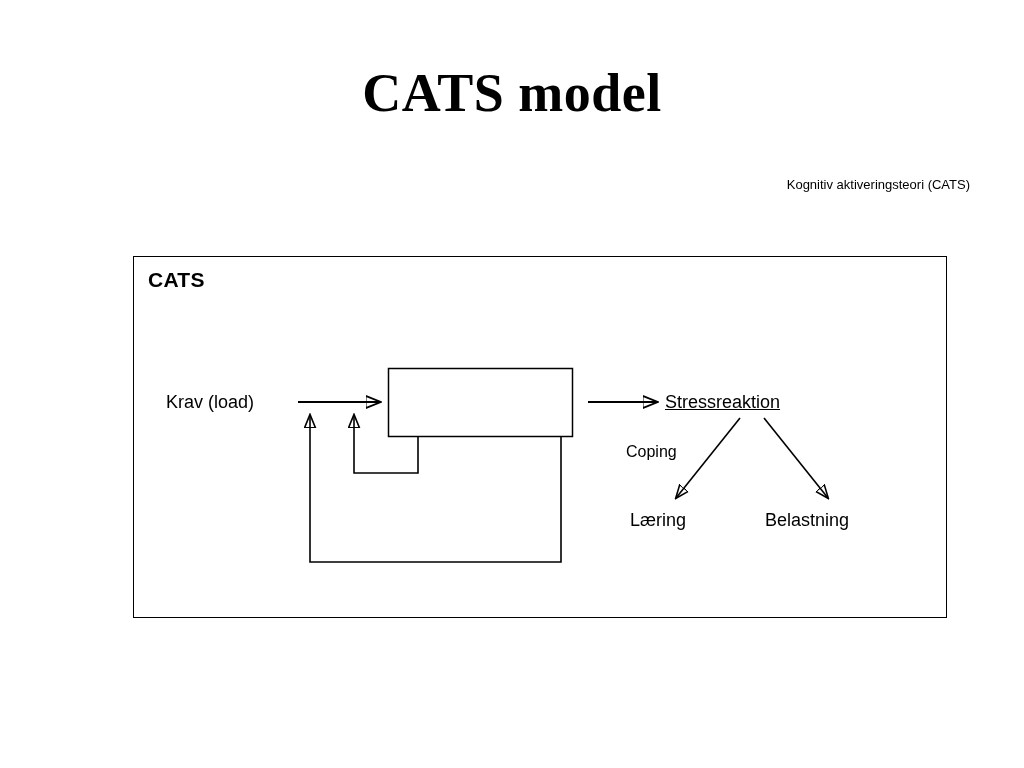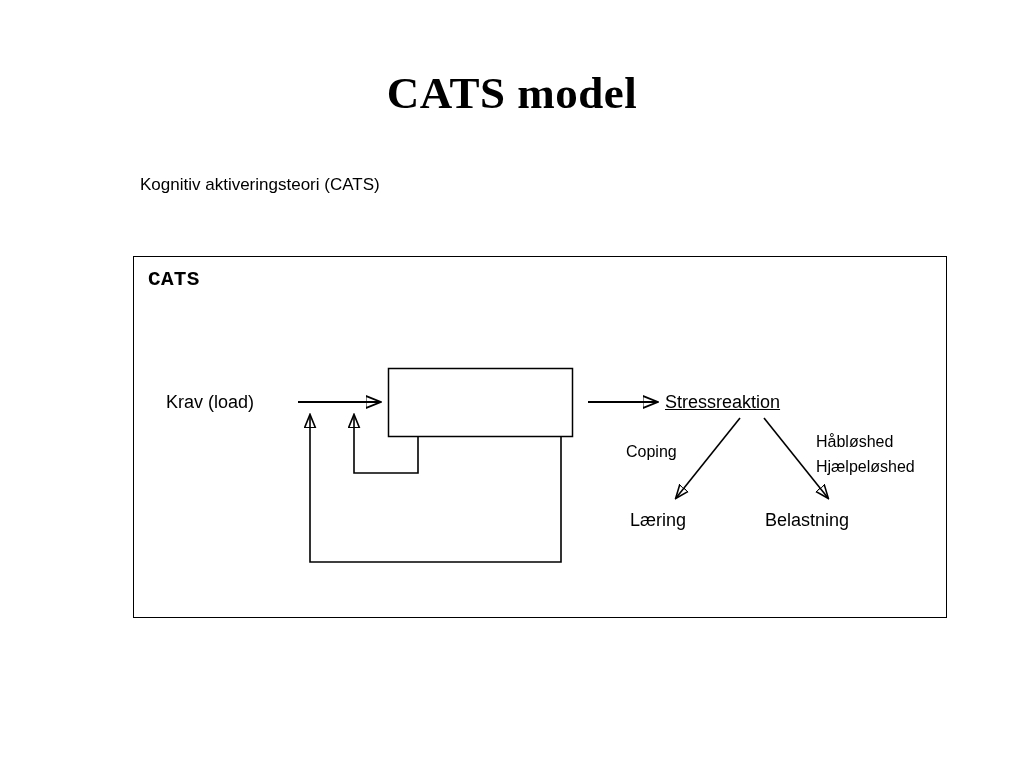--- a/index.html
+++ b/index.html
@@ -26,35 +26,36 @@
 
   
   .slide-title {
     position: absolute;
     left: 0;
     top: 63px;
     width: 1024px;
     text-align: center;
     font-family: "Liberation Serif", serif;
     font-weight: bold;
-    font-size: 45px;
+    font-size: 54px;
     line-height: 60px;
     letter-spacing: 0.5px;
     white-space: nowrap;
   }
 
   
   .subtitle {
     position: absolute;
     left: 140px;
     top: 169px;
     width: 830px;
-    font-size: 17px;
+    font-size: 13px;
     line-height: 32px;
     white-space: nowrap;
+    text-align: right;
   }
   .subtitle div { white-space: nowrap; }
 
   
   .frame {
     position: absolute;
     left: 133px;
     top: 256px;
     width: 814px;
     height: 362px;
@@ -62,21 +63,20 @@
     box-sizing: border-box;
   }
 
   .frame-label {
     position: absolute;
     left: 148px;
     top: 268px;
     font-size: 21px;
     font-weight: bold;
     letter-spacing: 0.3px;
-    font-family: Liberation Mono, monospace;
   }
 
   
   .diagram-svg {
     position: absolute;
     left: 0;
     top: 0;
     width: 1024px;
     height: 768px;
     pointer-events: none;
@@ -157,20 +157,16 @@
 
 
   <div class="node node-stress">Stressreaktion</div>
 
   <div class="node node-laering">Læring</div>
 
   <div class="node node-belast">Belastning</div>
 
   <div class="ann ann-coping">Coping</div>
 
-  <div class="ann ann-haab">
-    <div>Håbløshed</div>
-    <div>Hjælpeløshed</div>
-  </div>
 
 
 
 </div>
 
 </body></html>

